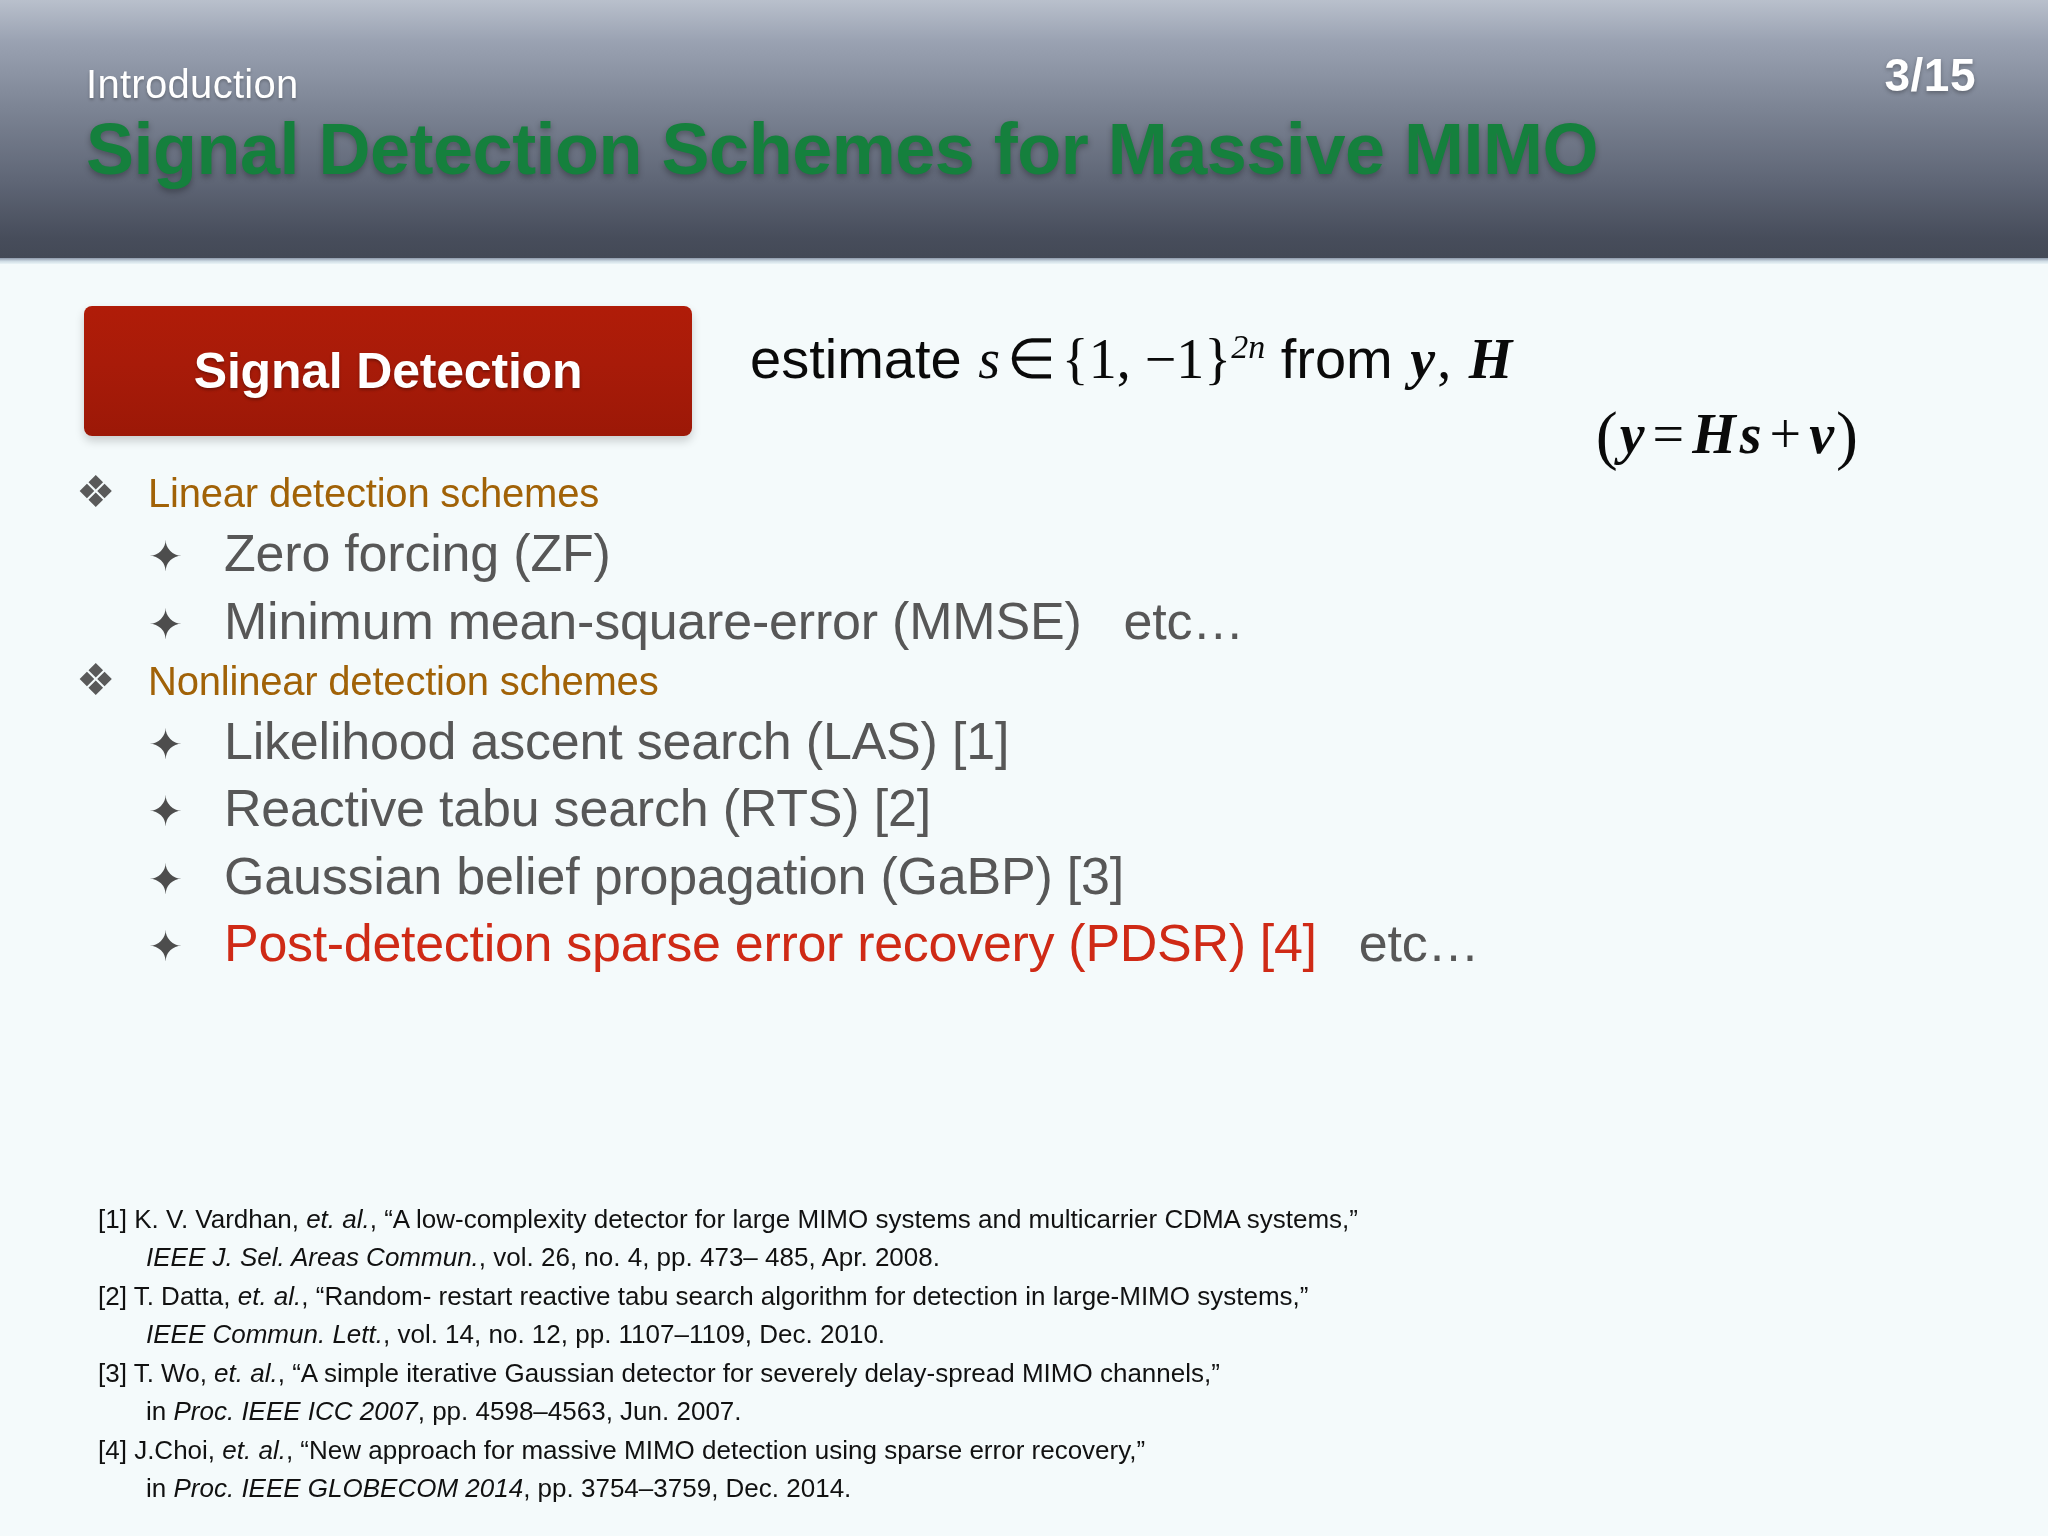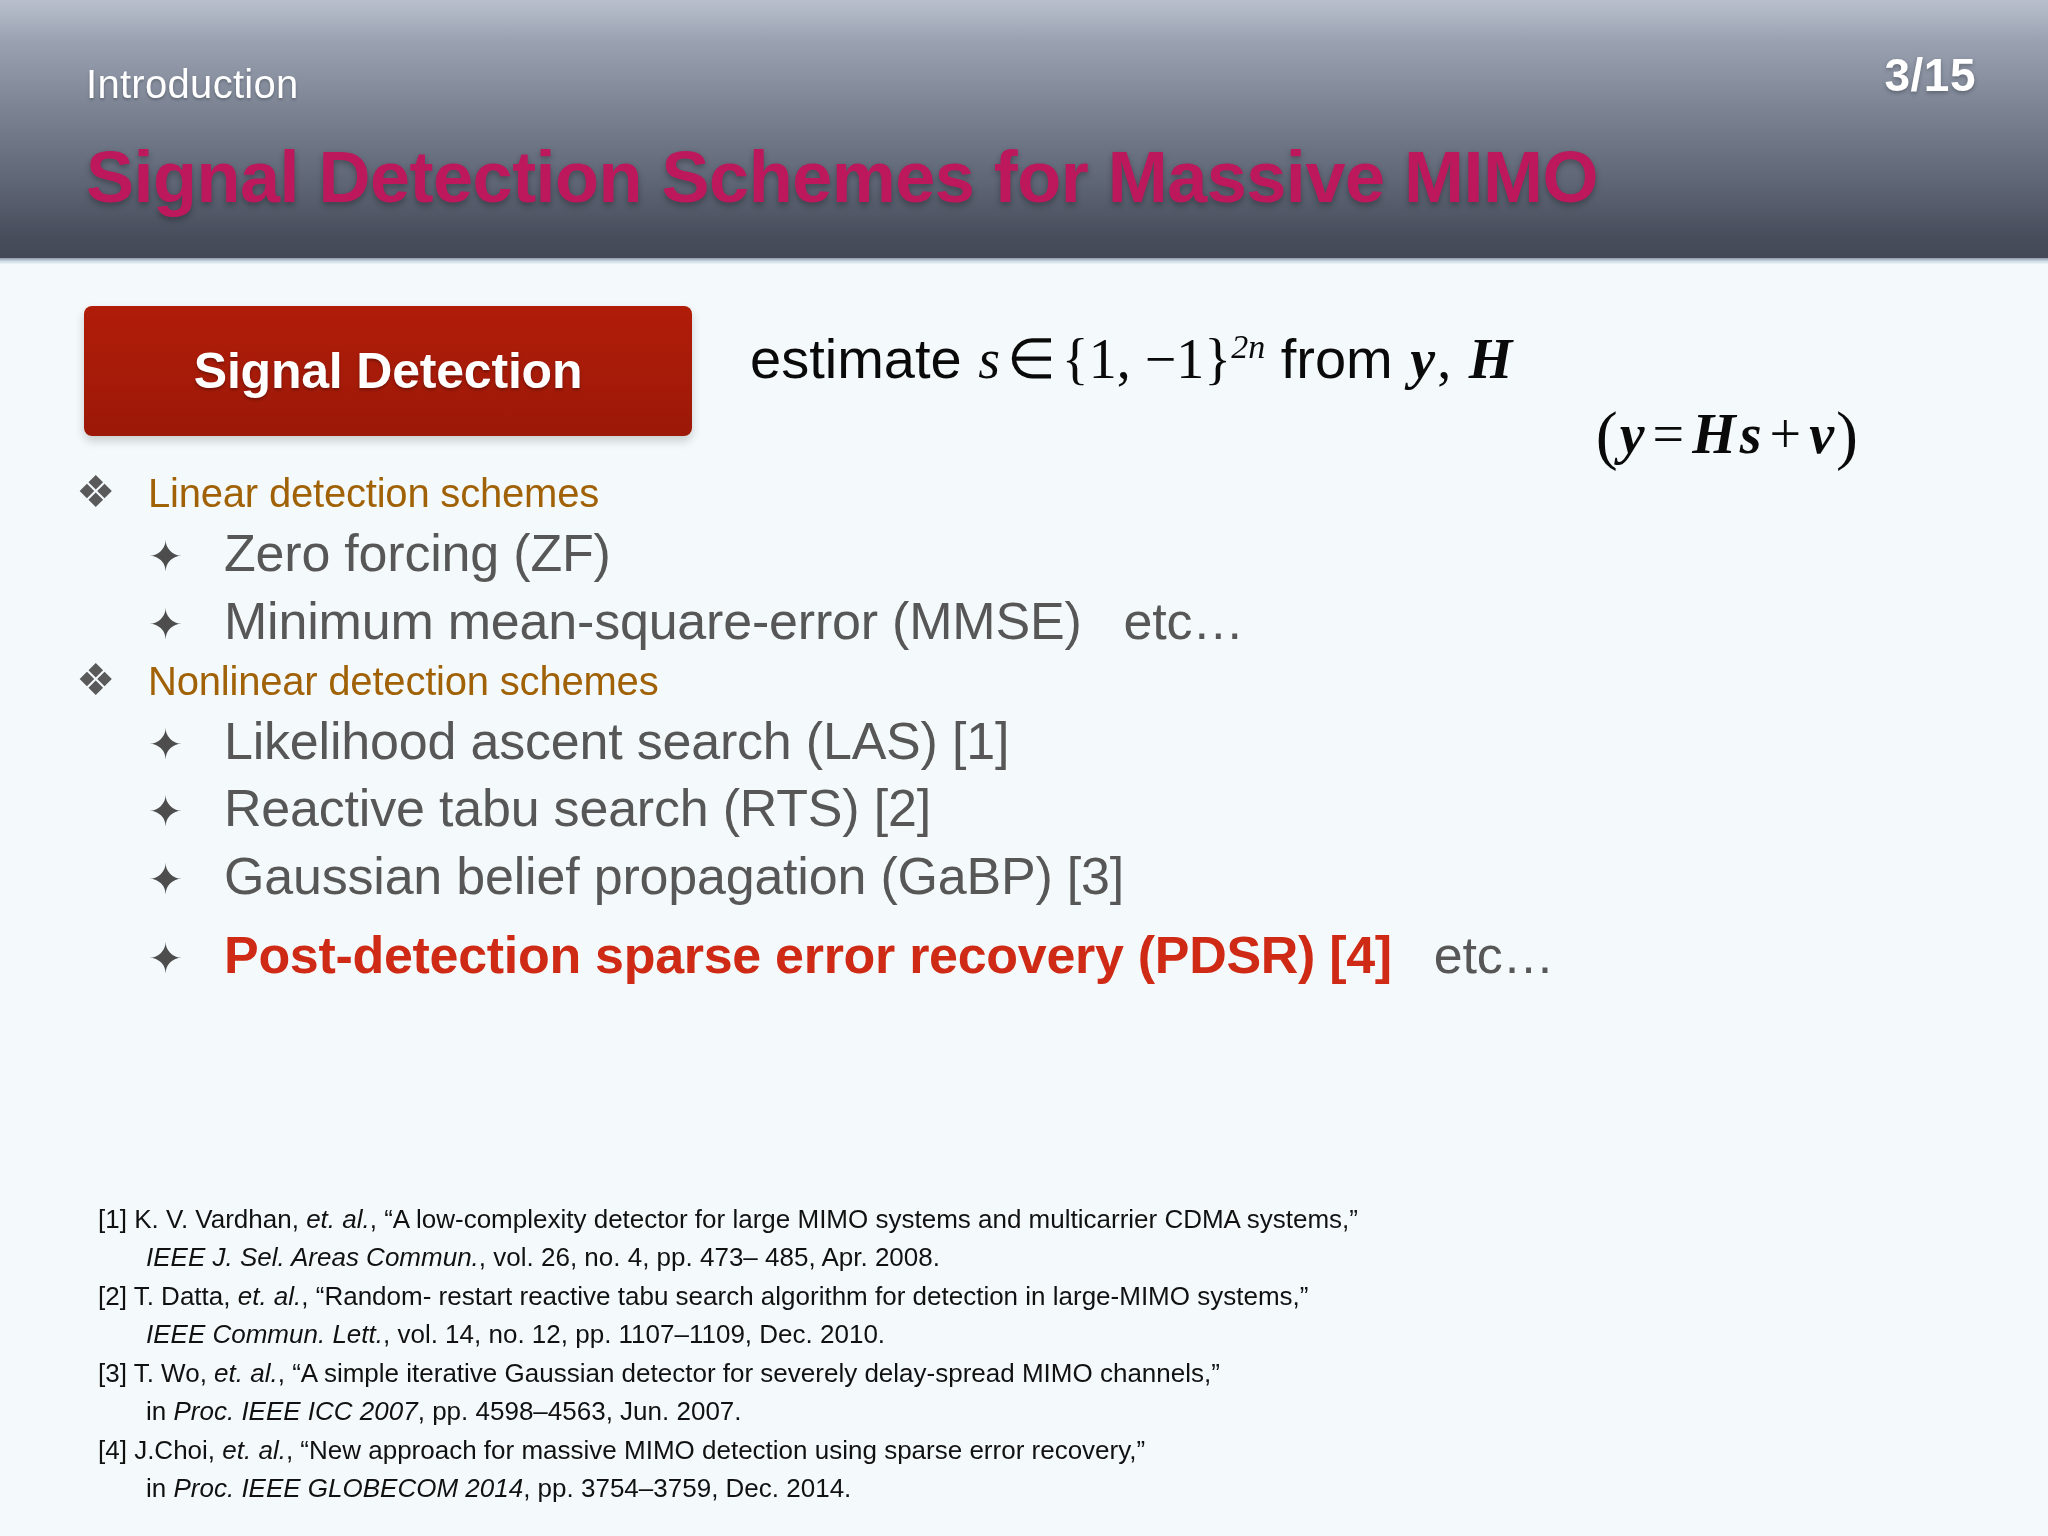--- a/index.html
+++ b/index.html
@@ -57,25 +57,24 @@
     color: #ffffff;
     letter-spacing: 0.5px;
     text-shadow: 0 2px 4px rgba(0,0,0,0.3);
   }
   .slide-title {
     position: absolute;
     left: 86px;
     top: 108px;
     font-size: 72px;
     font-weight: 700;
-    color: #be185d;
+    color: #15803d;
     letter-spacing: -0.5px;
     text-shadow: 0 3px 6px rgba(0,0,0,0.30);
     white-space: nowrap;
-    margin-top: 28px;
   }
 
   
   .chip {
     position: absolute;
     left: 84px;
     top: 306px;
     width: 608px;
     height: 130px;
     border-radius: 8px;
@@ -184,24 +183,23 @@
   }
   .b-text-l2 {
     font-size: 52px;
     color: #575757;
     letter-spacing: -0.2px;
     line-height: 1.18;
   }
   .b-text-hl {
     font-size: 52px;
     color: #cf2a16;
-    font-weight: 700;
+    font-weight: 400;
     letter-spacing: -0.3px;
     line-height: 1.18;
-    margin-top: 12px;
   }
   .b-etc {
     font-size: 52px;
     color: #575757;
     padding-left: 42px;
     letter-spacing: -0.2px;
   }
 
   
   .refs {

